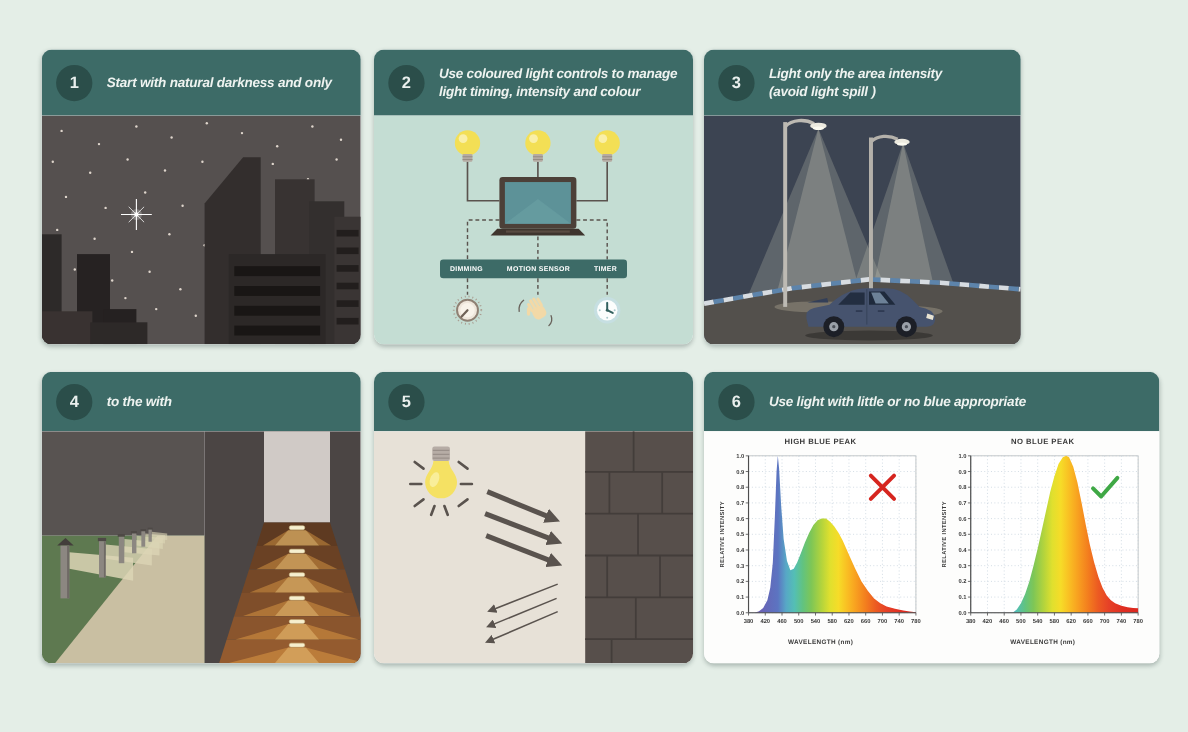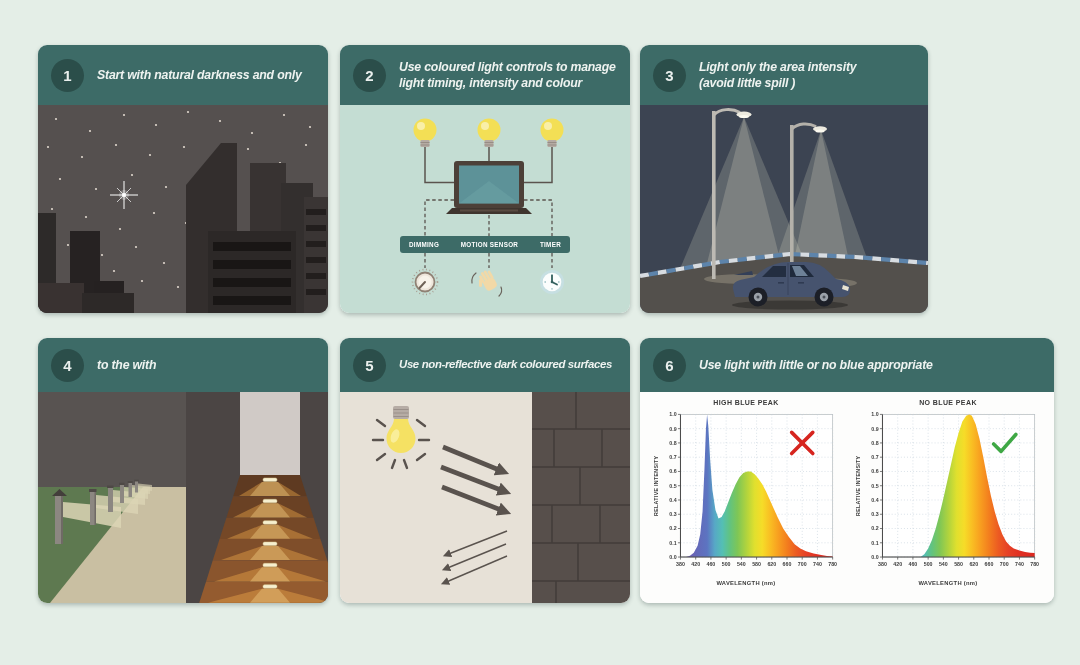--- a/index.html
+++ b/index.html
@@ -221,21 +221,21 @@
         <span>TIMER</span>
       </div>
     </div>
   </div>
 
   <div class="panel row1" id="p3">
     <div class="panel-header">
       <div class="num">3</div>
       <div class="ptitle">
         <span>Light only the area intensity</span>
-        <span>(avoid little spill )</span>
+        <span>(avoid light spill )</span>
       </div>
     </div>
     <div class="content">
       <svg class="fill" viewBox="0 0 288 208" preserveAspectRatio="none">
         <rect width="288" height="208" fill="#3c4452"></rect>
         <g>
           <polygon points="104,12 34,178 174,178" fill="#dcd9c2" opacity="0.22"></polygon>
           <polygon points="104,12 62,178 146,178" fill="#e6e3cb" opacity="0.22"></polygon>
           <polygon points="181,25 126,184 238,184" fill="#dcd9c2" opacity="0.22"></polygon>
           <polygon points="181,25 148,184 215,184" fill="#e6e3cb" opacity="0.22"></polygon>
@@ -371,23 +371,20 @@
               <rect x="225" y="192.7" width="14" height="3.5" rx="1.5" fill="#f6efcf" stroke="#d9c892" stroke-width="0.5"></rect>
             </g>
         </g>
       </svg>
     </div>
   </div>
 
   <div class="panel row2" id="p5">
     <div class="panel-header">
       <div class="num">5</div>
-      <div class="ptitle small">
-        <span>Use non-reflective dark coloured surfaces</span>
-      </div>
     </div>
     <div class="content">
       <svg class="fill" viewBox="0 0 290 211" preserveAspectRatio="none">
         <defs>
           <marker id="ah-big" viewBox="0 0 10 10" refX="6" refY="5" markerWidth="3" markerHeight="3" orient="auto-start-reverse">
             <path d="M0,0 L10,5 L0,10 z" fill="#5a534e"></path>
           </marker>
           <marker id="ah-small" viewBox="0 0 10 10" refX="6" refY="5" markerWidth="6" markerHeight="6" orient="auto-start-reverse">
             <path d="M0,0 L10,5 L0,10 z" fill="#5a534e"></path>
           </marker>

